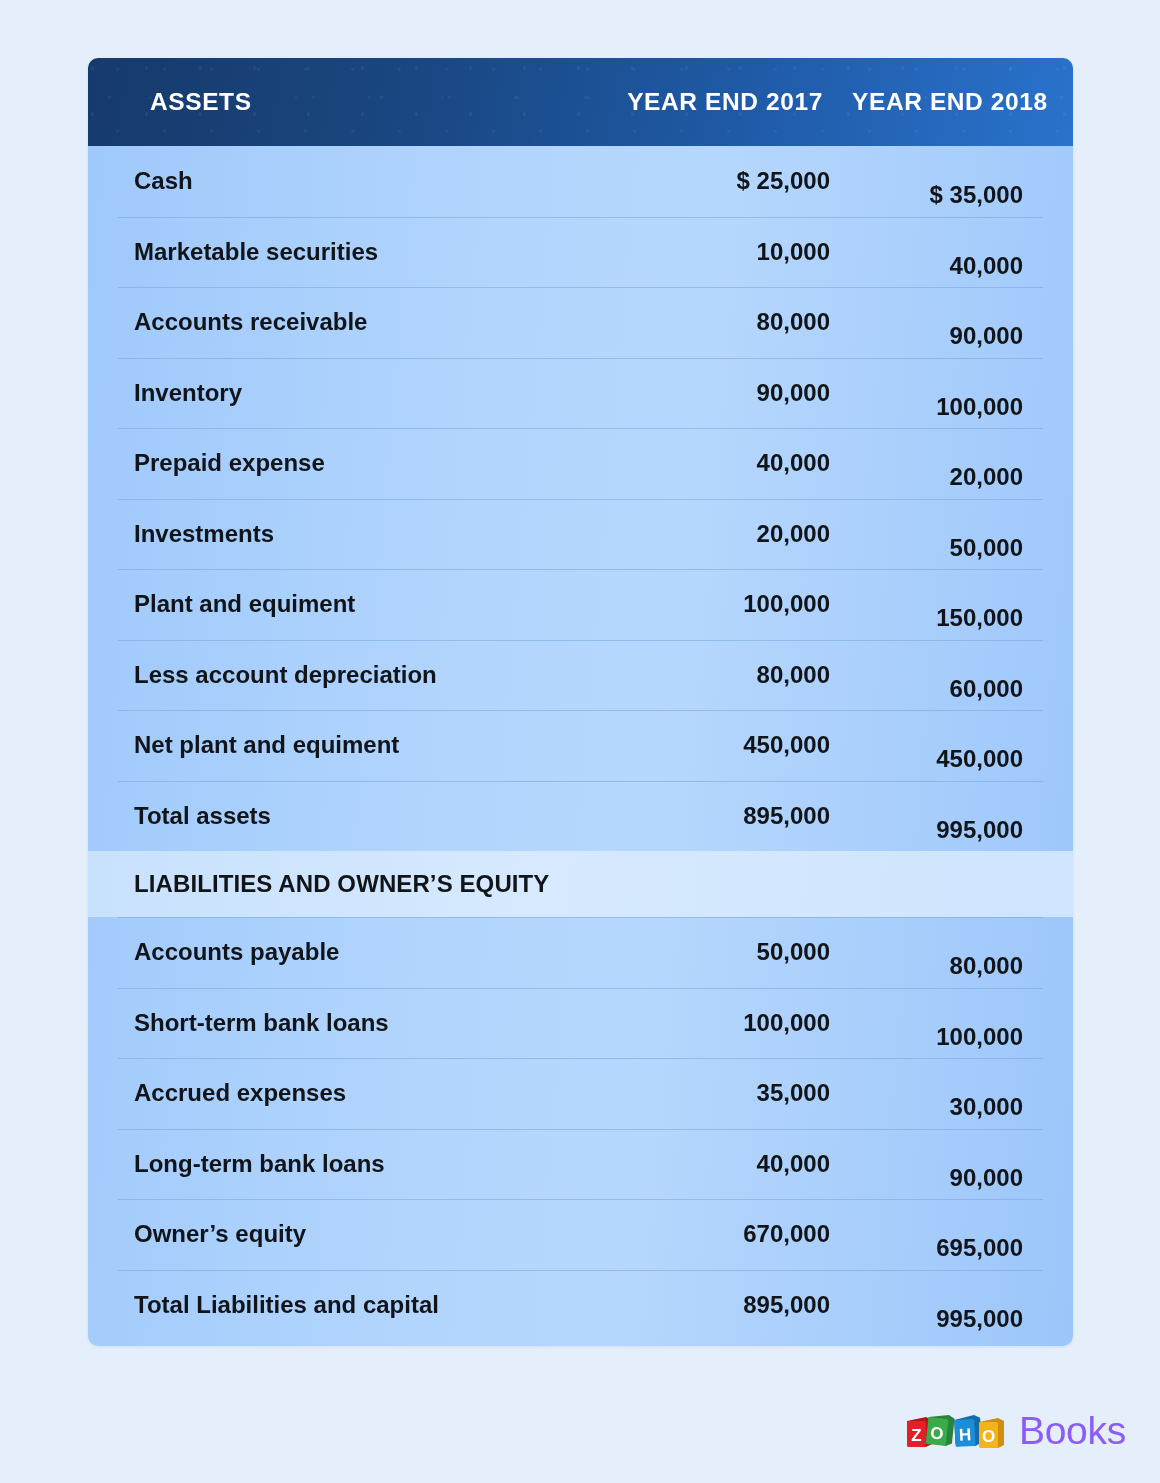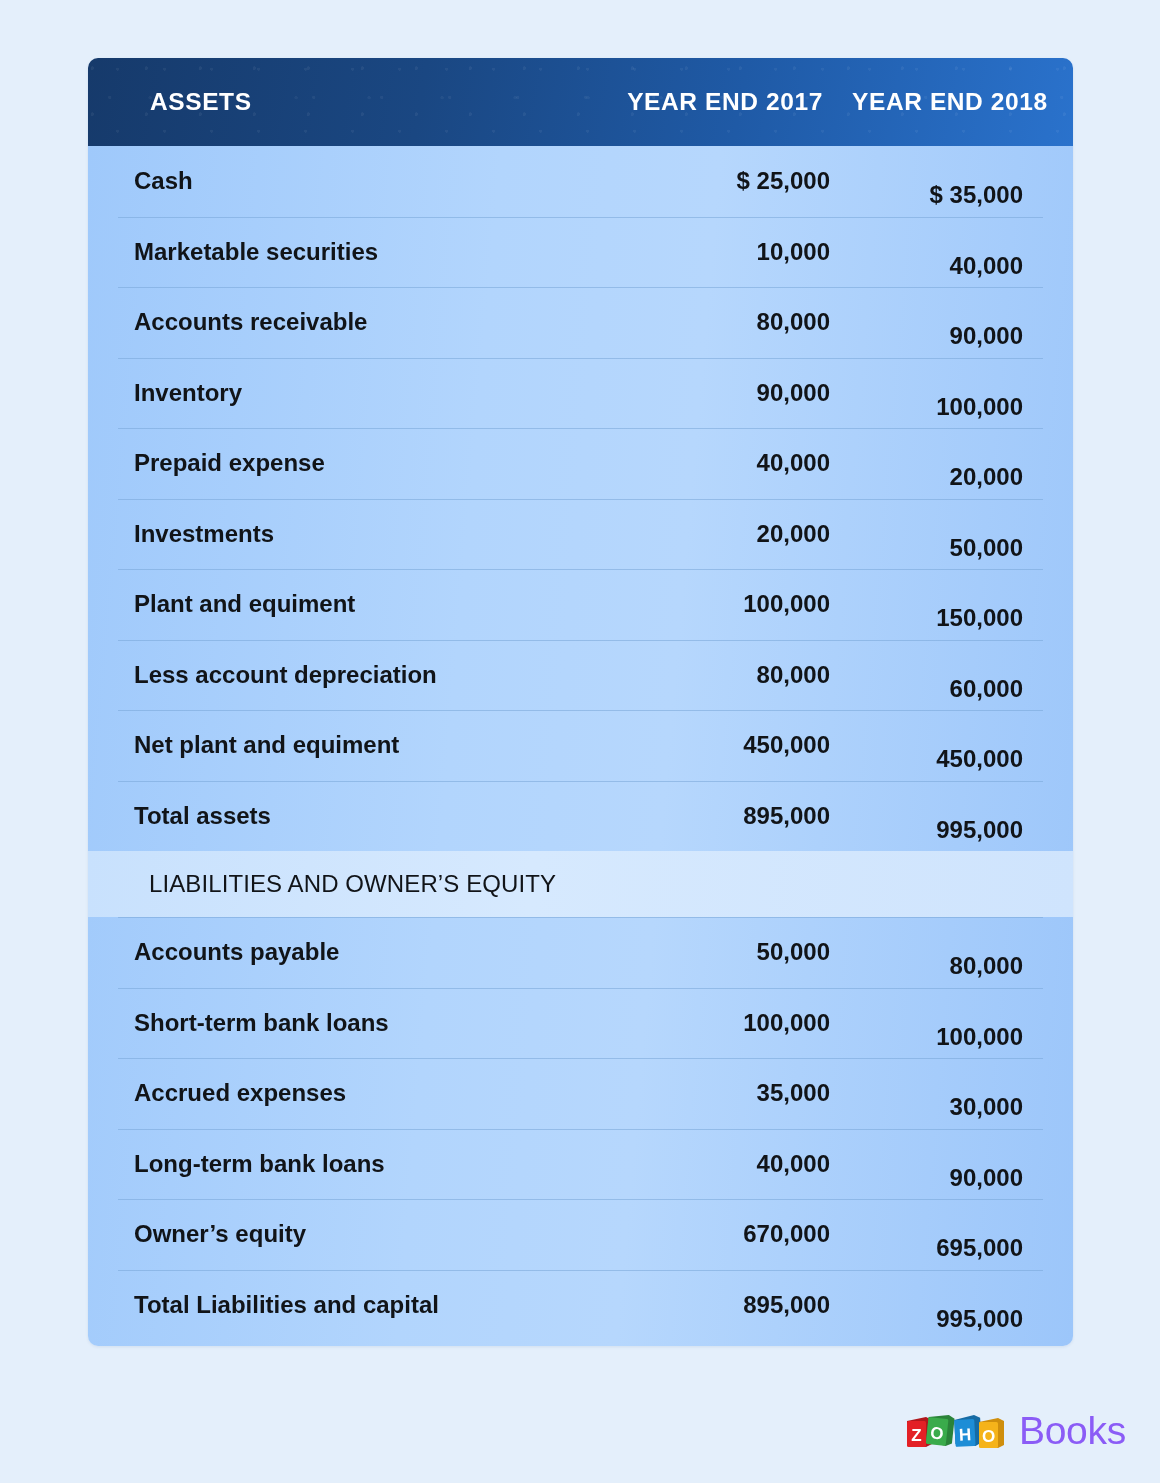--- a/index.html
+++ b/index.html
@@ -94,23 +94,23 @@
 
   
   .section-band {
     position: relative;
     height: 66px;
     display: flex;
     align-items: center;
     background: linear-gradient(95deg, #c8e1fd 0%, #d6e9fe 45%, #cfe4fd 100%);
   }
   .section-band .title {
-    padding-left: 61px;
+    padding-left: 46px;
     font-size: 24px;
-    font-weight: normal;
+    font-weight: bold;
     color: #111418;
     letter-spacing: 0.1px;
     white-space: nowrap;
   }
 
   
   #brand-logo {
     position: absolute;
     left: 906px;
     top: 1410px;

